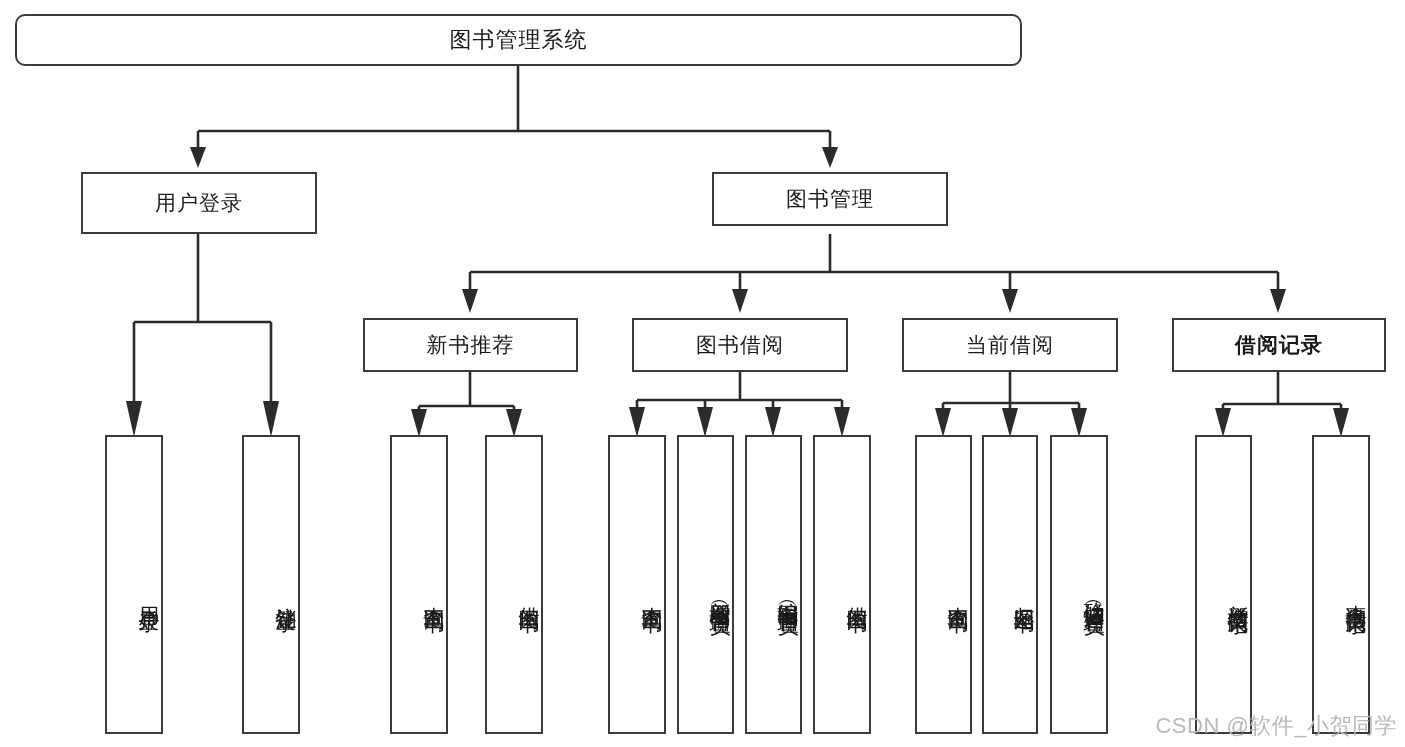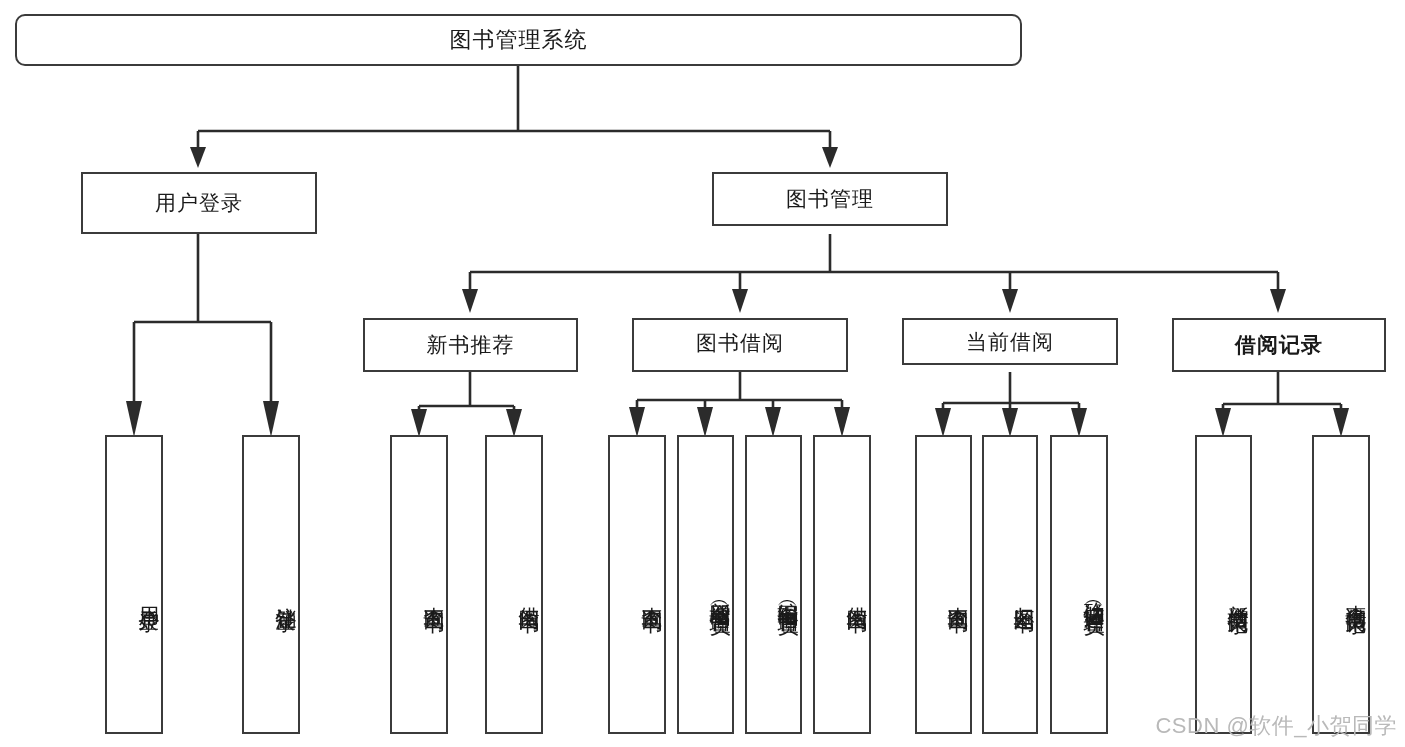--- a/index.html
+++ b/index.html
@@ -151,24 +151,24 @@
   <div class="node horiz" style="left:81px; top:172px; width:236px; height:62px;">
     <span>用户登录</span>
   </div>
   <div class="node horiz" style="left:712px; top:172px; width:236px; height:54px;">
     <span>图书管理</span>
   </div>
 
   <div class="node horiz" style="left:363px; top:318px; width:215px; height:54px;">
     <span>新书推荐</span>
   </div>
-  <div class="node horiz" style="left:632px; top:318px; width:216px; height:54px;font-family:Liberation Mono, monospace;">
+  <div class="node horiz" style="left:632px; top:318px; width:216px; height:54px;">
     <span>图书借阅</span>
   </div>
-  <div class="node horiz" style="left:902px; top:318px; width:216px; height:47px;">
+  <div class="node horiz" style="left:902px; top:318px; width:216px; height:54px;">
     <span>当前借阅</span>
   </div>
   <div class="node horiz" style="left:1172px; top:318px; width:214px; height:54px;font-weight:bold;">
     <span>借阅记录</span>
   </div>
 
   <div class="node vert" style="left:105px; top:435px; width:58px; height:299px;">
     <span class="vtext">用户登录</span>
   </div>
   <div class="node vert" style="left:242px; top:435px; width:58px; height:299px;">

